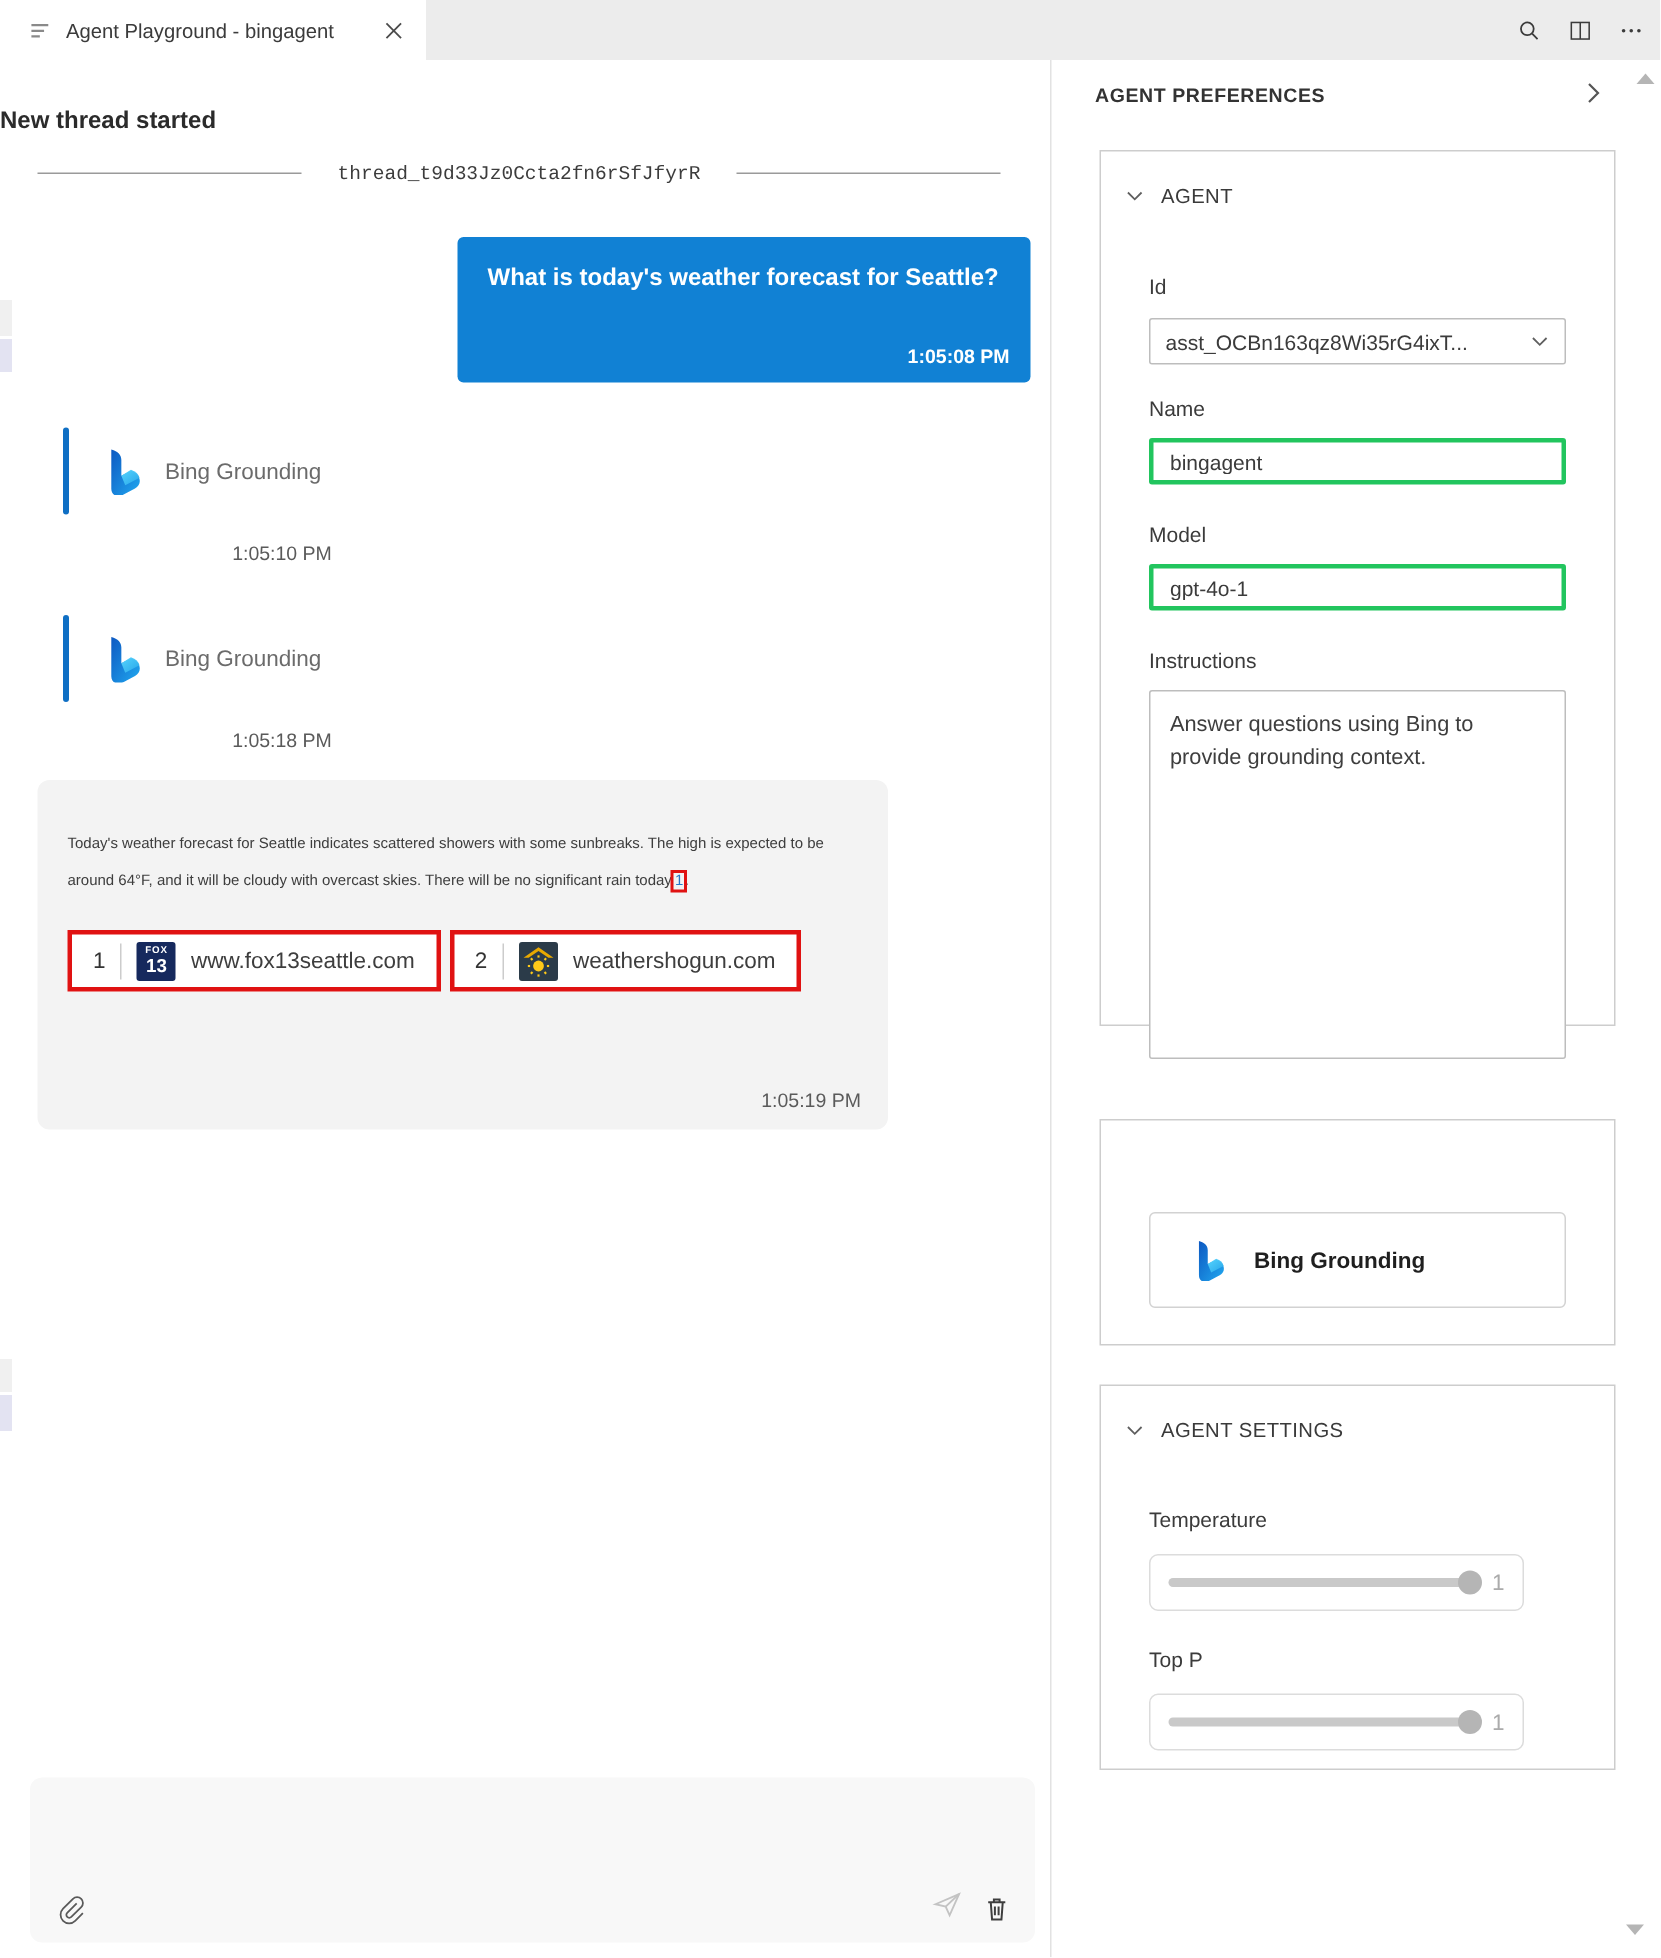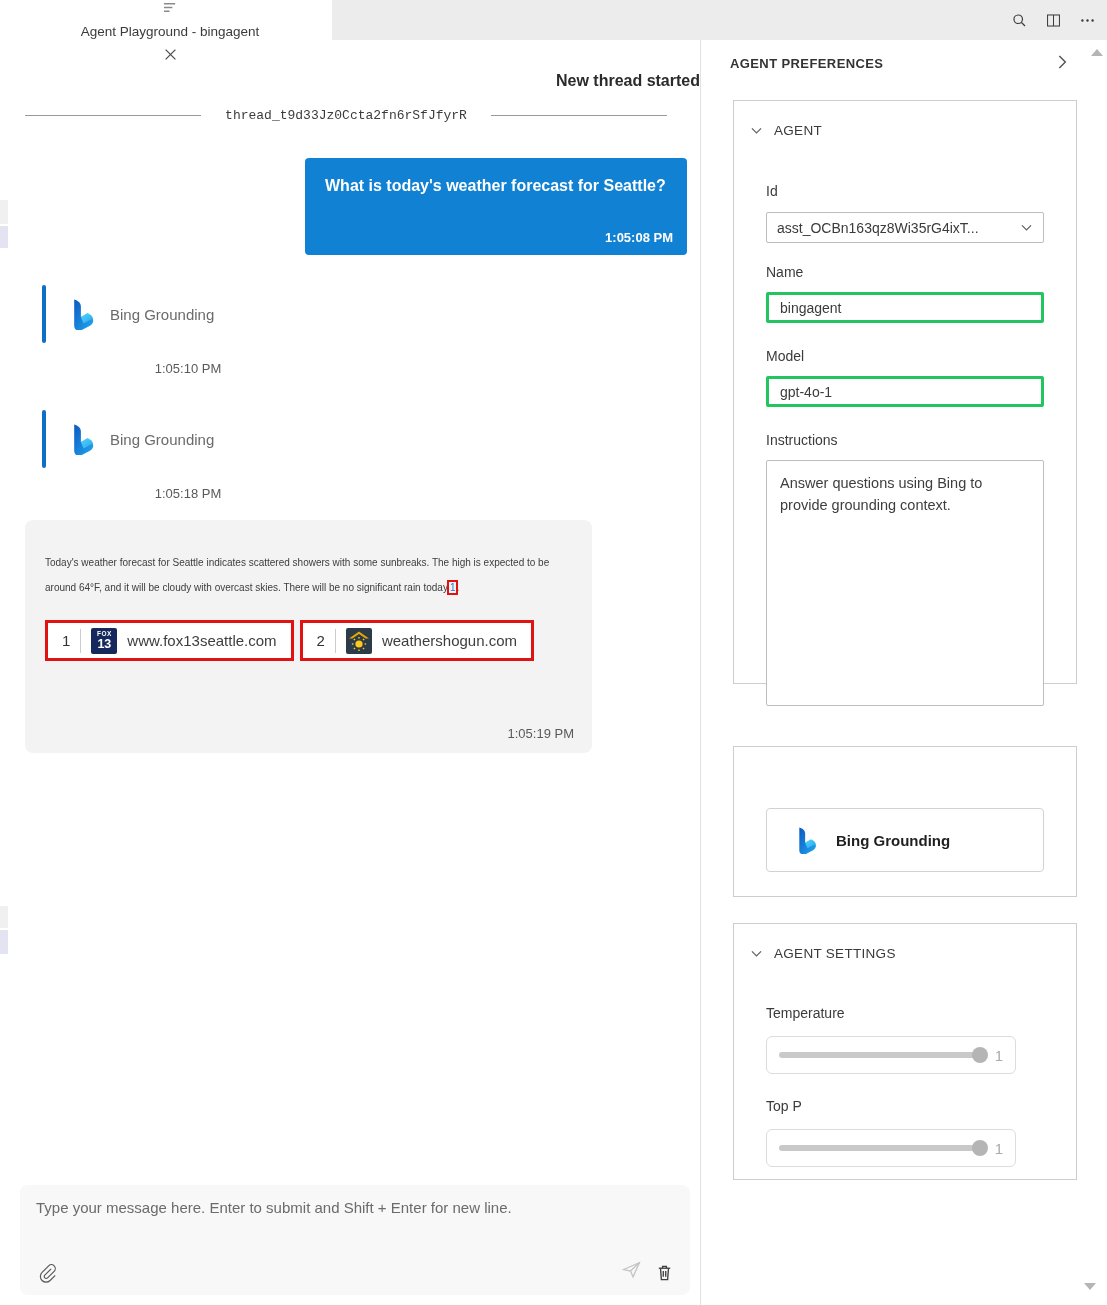--- a/index.html
+++ b/index.html
@@ -1,33 +1,33 @@
 <!DOCTYPE html>
 <html><head>
 <meta charset="utf-8">
 <style>
   * { margin:0; padding:0; box-sizing:border-box; }
   body { font-family:"Liberation Sans", sans-serif; background:#ffffff; }
   #app { position:relative; width:1107px; height:1305px; background:#ffffff; overflow:hidden; }
 
   
   .tabbar { position:absolute; left:0; top:0; width:1107px; height:40px; background:#ececec; }
-  .tab { position:absolute; left:0; top:0; width:332px; height:40px; background:#ffffff;
-         display:flex; align-items:center; padding:0 12px 0 20px; gap:9px; cursor:pointer;flex-direction:column; }
+  .tab { position:absolute; left:0; top:0; width:284px; height:40px; background:#ffffff;
+         display:flex; align-items:center; padding:0 12px 0 20px; gap:9px; cursor:pointer; }
   .tab-title { font-size:13.5px; color:#3b3b3b; white-space:nowrap; flex:1; }
   .tab-close { display:flex; align-items:center; justify-content:center; width:20px; height:20px; border-radius:3px; cursor:pointer; }
   .editor-actions { position:absolute; right:8px; top:0; height:40px; display:flex; align-items:center; gap:10px; }
   .act-btn { width:24px; height:24px; display:flex; align-items:center; justify-content:center; border-radius:4px; cursor:pointer; }
 
   
   .main-divider { position:absolute; left:700px; top:40px; width:1px; height:1265px; background:#e2e2e2; }
   .edge-strip { position:absolute; left:0; width:8px; }
 
   
-  .banner-title { position:absolute; left:0; top:72px; width:700px; text-align:right;
+  .banner-title { position:absolute; left:0; top:72px; width:700px; text-align:left;
                   font-size:16px; font-weight:700; color:#2b2b2b; }
   .thread-row { position:absolute; left:25px; top:108px; width:642px; display:flex; align-items:center; gap:24px; }
   .thread-row .h-line { flex:1; height:1px; background:#9a9a9a; }
   .thread-id { font-family:"Liberation Mono", monospace; font-size:13px; color:#3c3c3c; white-space:nowrap; }
 
   .user-bubble { position:absolute; left:305px; top:158px; width:382px; height:97px;
                  background:#1181d4; border-radius:4px; color:#ffffff; padding:19px 20px 10px 20px; }
   .user-bubble .msg { font-size:16px; font-weight:600; }
   .user-bubble .time { position:absolute; right:14px; bottom:10px; font-size:13px; font-weight:700; }
 
@@ -238,21 +238,20 @@
             </g>
           </svg>
         </span>
         <span class="cite-url">weathershogun.com</span>
       </a>
     </div>
     <div class="assistant-time">1:05:19 PM</div>
   </div>
 
   <div class="composer">
-    <textarea placeholder="Type your message here. Enter to submit and Shift + Enter for new line." style=""></textarea>
     <span class="attach">
       <svg width="22" height="22" viewBox="0 0 24 24" fill="none" stroke="#5a5a5a" stroke-width="1.3">
         <path d="M16.5 7.5 L9.6 14.4 a2.1 2.1 0 0 0 3 3 l7.2-7.2 a4.2 4.2 0 0 0-6-6 L6.6 11.4 a6.2 6.2 0 0 0 8.8 8.8 l5.6-5.6"></path>
       </svg>
     </span>
     <span class="send">
       <svg width="21" height="21" viewBox="0 0 20 20" fill="none" stroke="#c3c3c3" stroke-width="1.2">
         <path d="M2.5 10 L17.5 3.5 L11.5 17 L9 11.5 Z"></path>
           <line x1="9" y1="11.5" x2="17.5" y2="3.5"></line>
       </svg>

